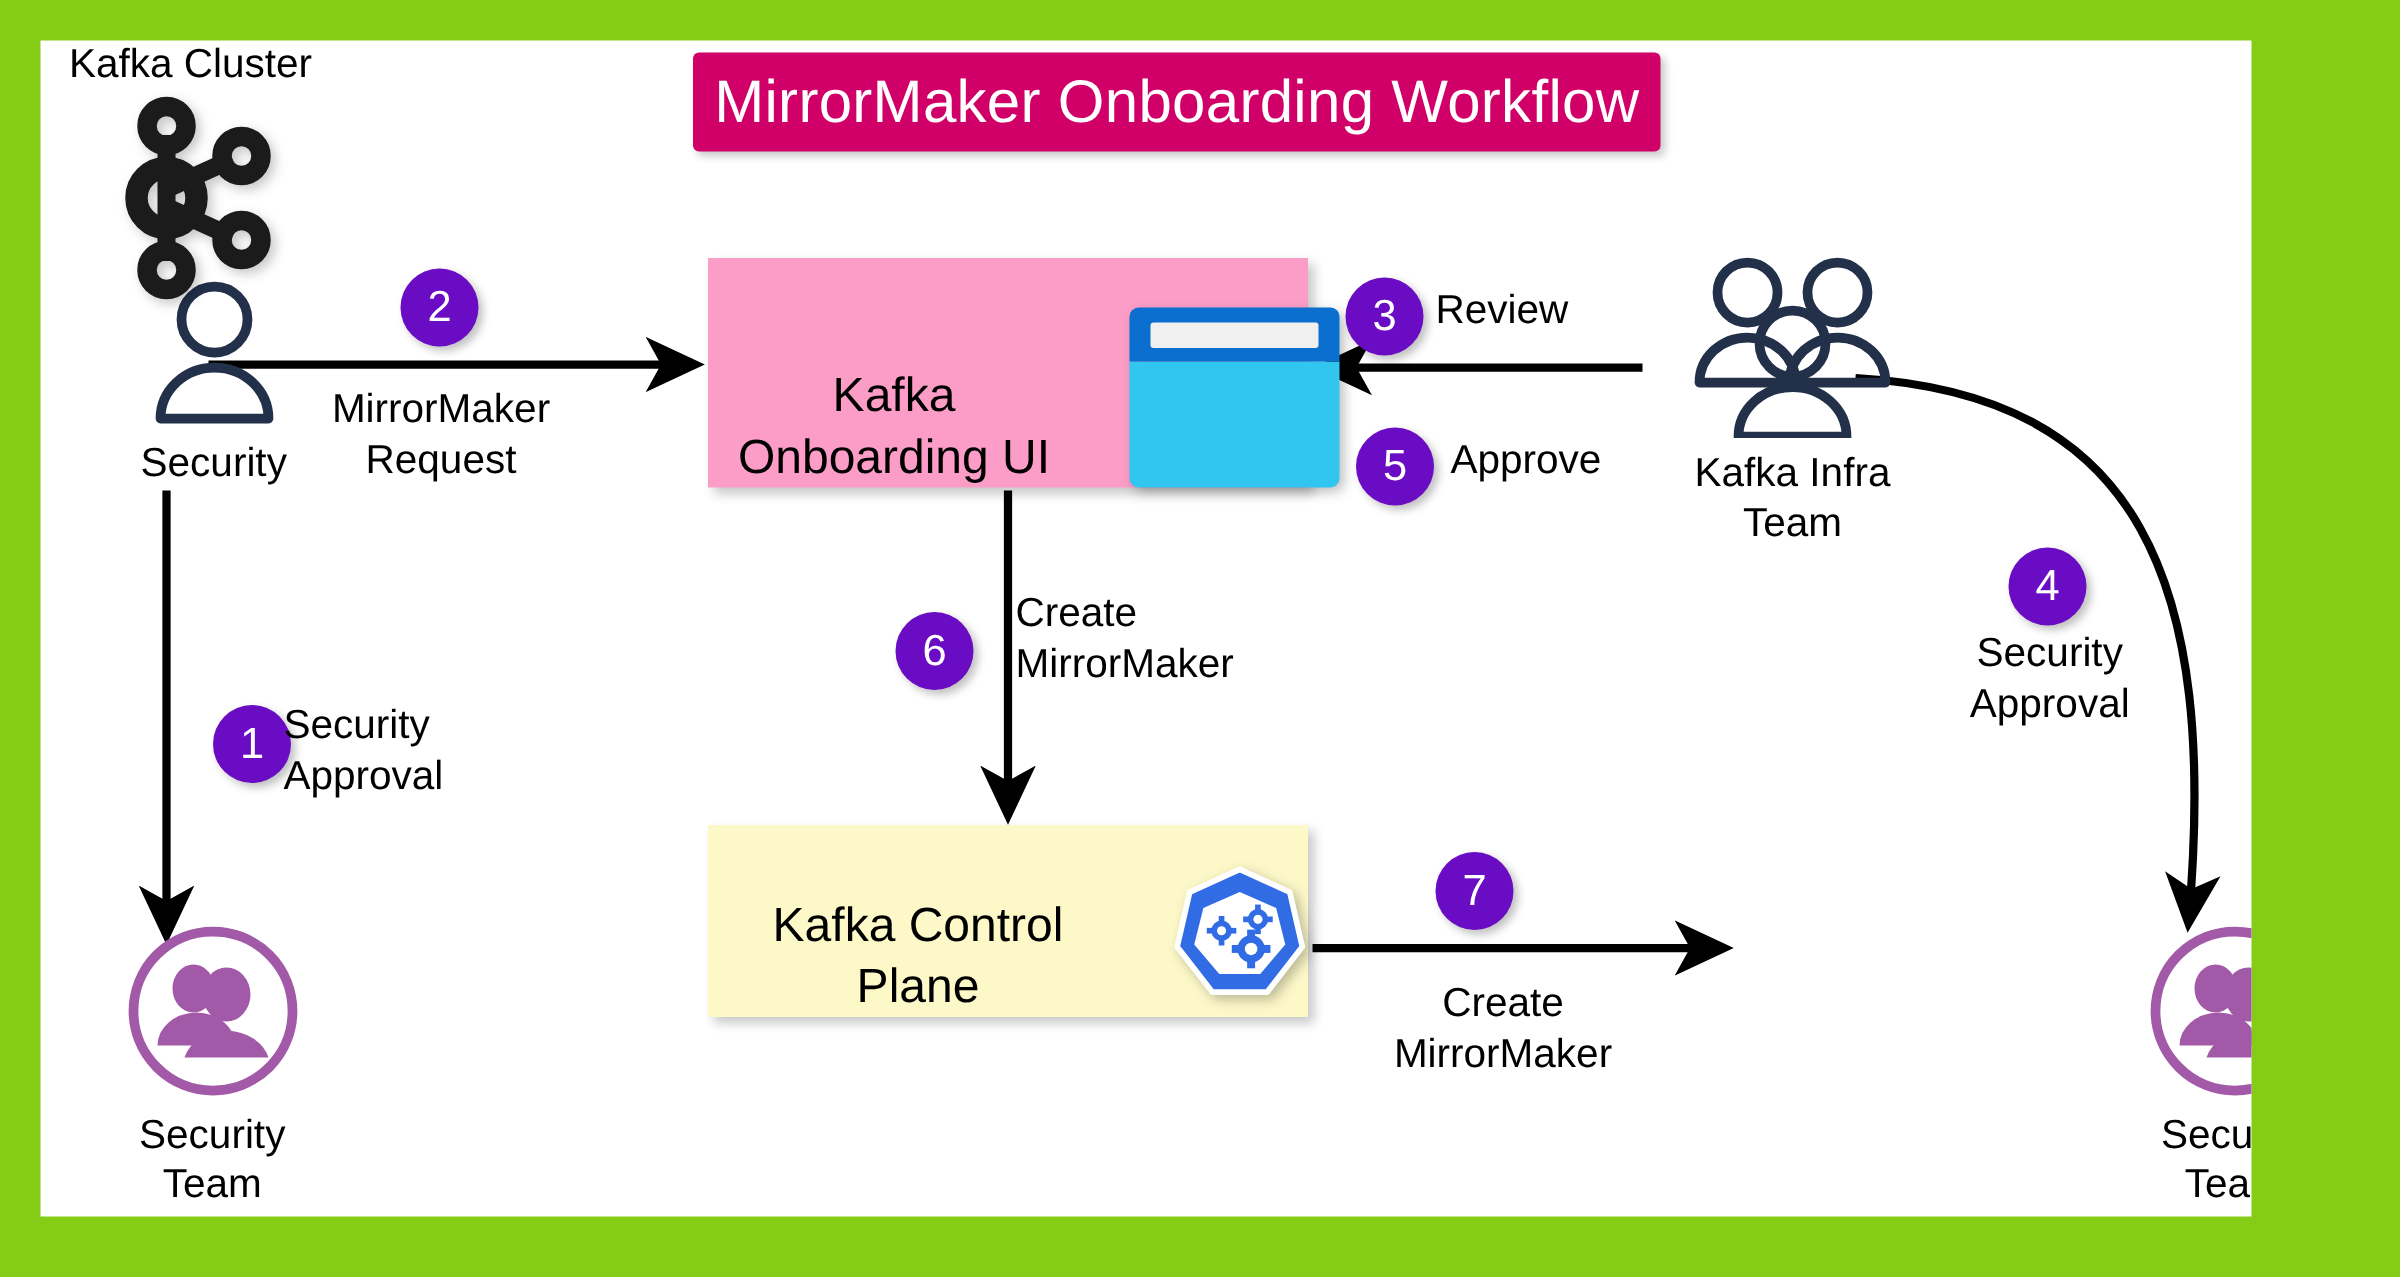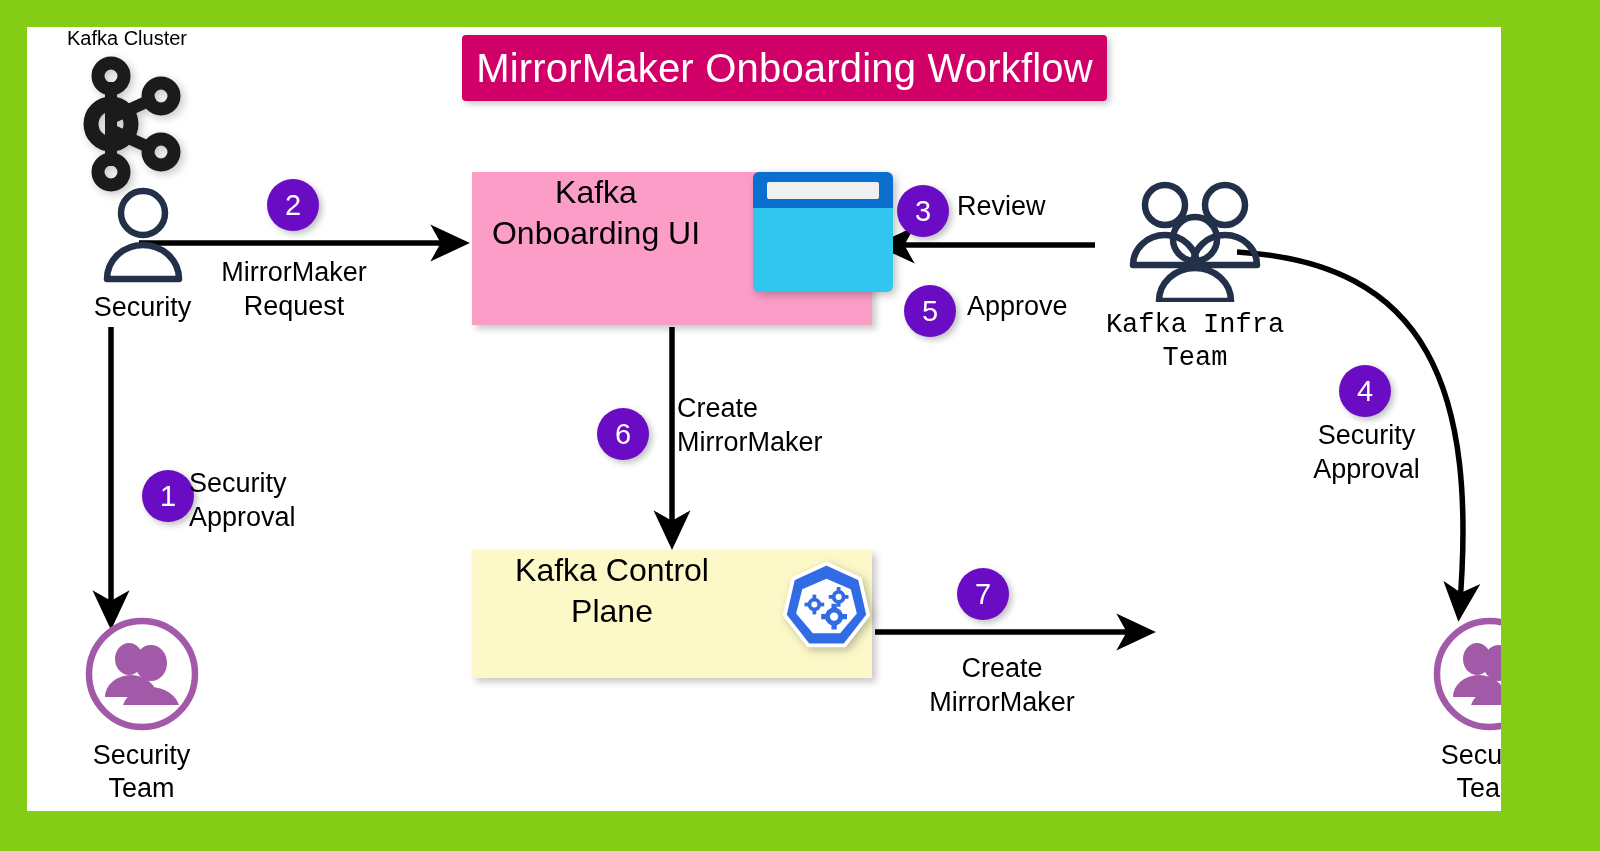--- a/index.html
+++ b/index.html
@@ -47,21 +47,21 @@
   #title-banner .title-text {
     color: #ffffff;
     font-size: 40px;
     letter-spacing: 0.2px;
     white-space: nowrap;
   }
   
   .node-box {
     position: absolute;
     display: flex;
-    align-items: flex-start;
+    align-items: flex-end;
     box-shadow: 4px 4px 7px rgba(0,0,0,0.22);
     gap: 31px;
   }
   #onboarding-ui-box {
     left: 445px;
     top: 145px;
     width: 400px;
     height: 153px;
     background: #fc9dc7;
   }
@@ -133,26 +133,26 @@
     text-align: center;
   }
   .actor-caption {
     font-size: 27px;
     color: #000000;
     line-height: 1.24;
     margin-top: 2px;
     white-space: pre-line;
   }
   #developer-actor { left: 28px; top: 158px; width: 175px; }
-  #infra-team-actor { left: 1068px; top: 150px; width: 200px; font-family: Liberation Mono, monospace; }
+  #infra-team-actor { left: 1068px; top: 140px; width: 200px; }
   #security-team-left { left: 22px; top: 588px; width: 185px; }
   #security-team-right { left: 1370px; top: 588px; width: 185px; }
   #kafka-cluster-node { left: 1062px; top: 480px; width: 200px; text-align: center; }
   #kafka-cluster-node .cluster-caption {
-    font-size: 20px;
+    font-size: 27px;
     color: #000000;
     margin-bottom: 4px;
   }
   
   .step-badge {
     position: absolute;
     width: 52px;
     height: 52px;
     border-radius: 50%;
     background: #6a0cc4;

